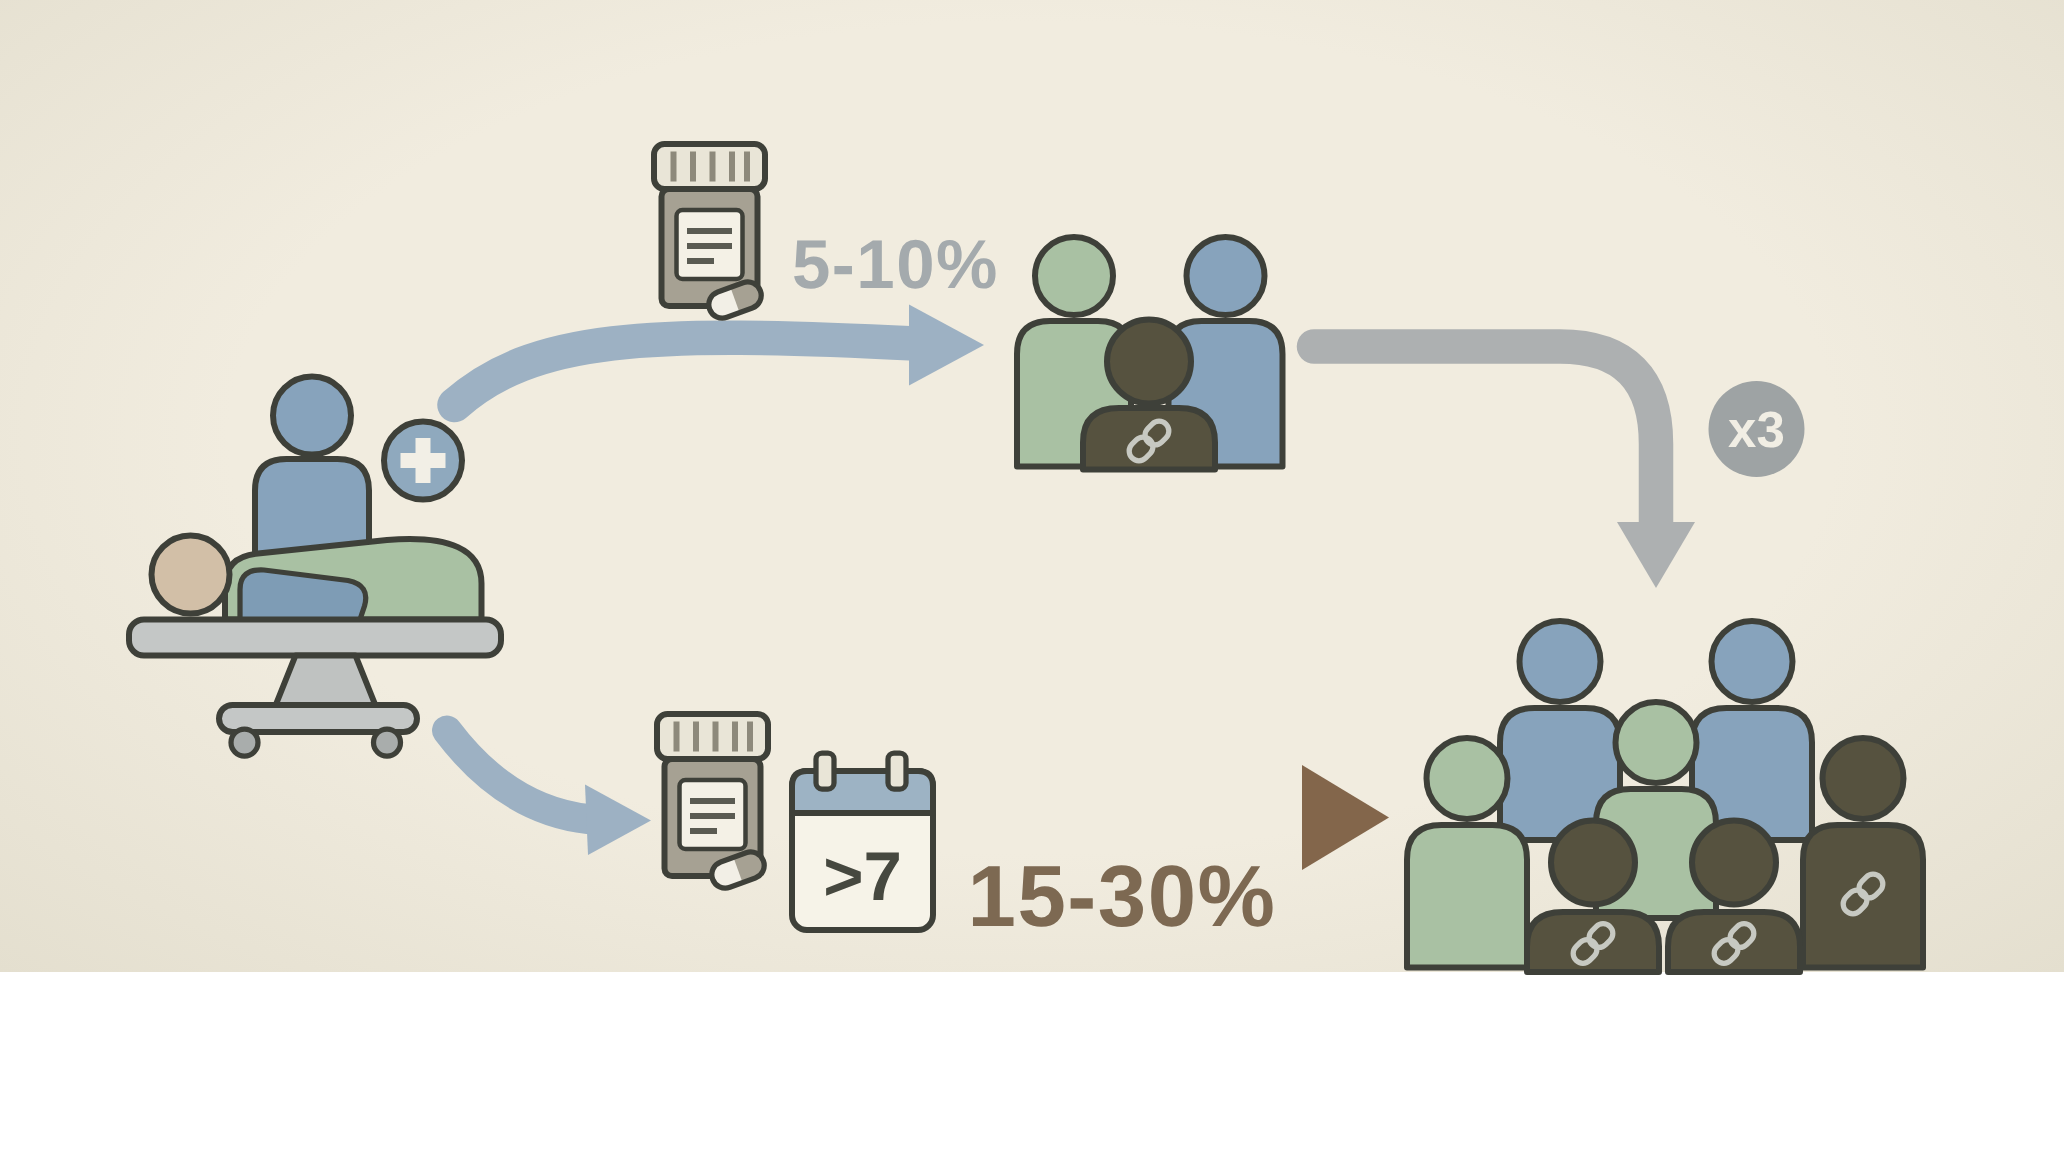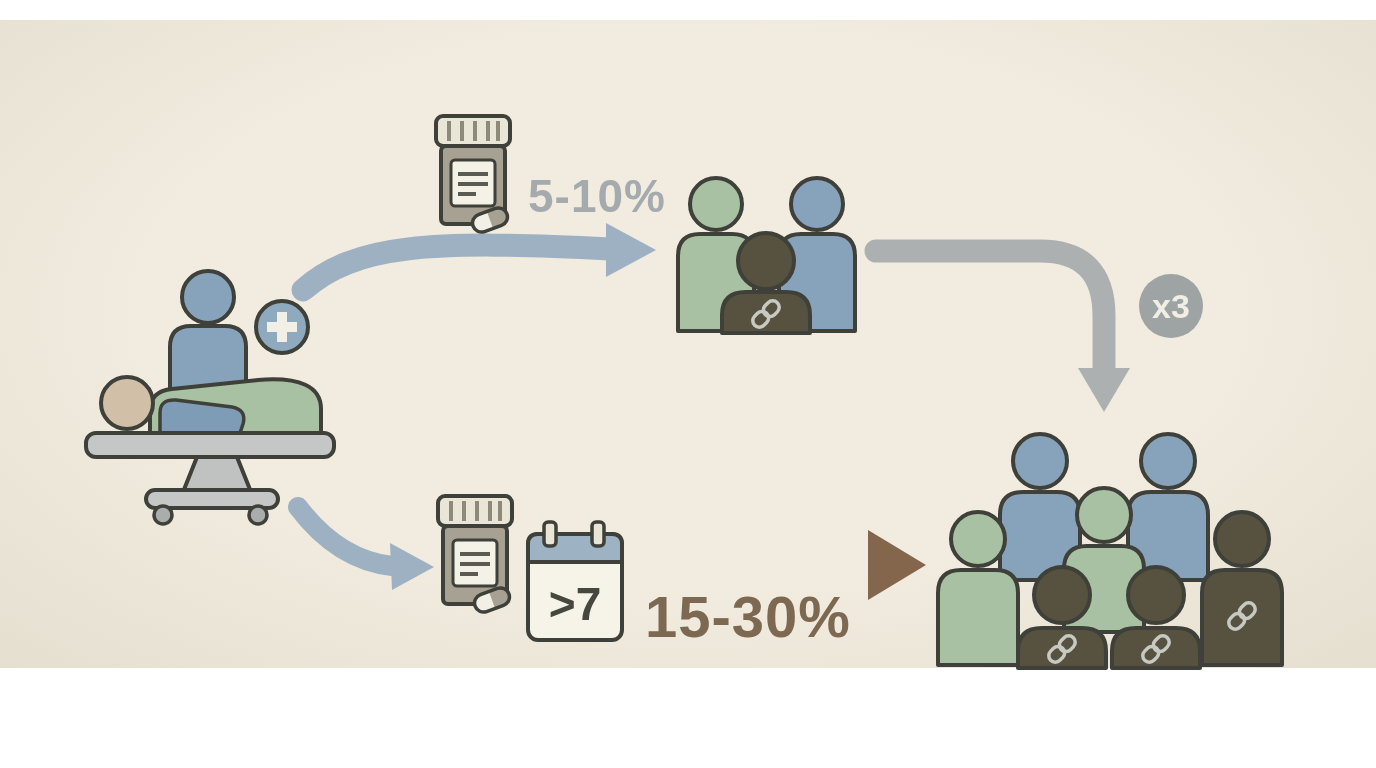--- a/index.html
+++ b/index.html
@@ -3,21 +3,20 @@
 <meta charset="utf-8">
 <style>
   html,body{margin:0;padding:0;}
   body{
     width:1376px;height:768px;overflow:hidden;
     font-family:"Liberation Sans", sans-serif;
   }
   .canvas{
     position:relative;width:1376px;height:648px;
     background:radial-gradient(ellipse at 50% 45%, #F1ECDF 55%, #E4DFCF 100%);
-    margin-top:20px;
   }
   svg{display:block;}
   .outl{stroke:#3E4039;stroke-width:4;stroke-linejoin:round;}
   .outl35{stroke:#3E4039;stroke-width:3.5;stroke-linejoin:round;}
   .fill-blue{fill:#87A3BC;}
   .fill-green{fill:#A9C1A3;}
   .fill-dark{fill:#56523F;}
   .fill-tan{fill:#D2BFA7;}
   .fill-grey{fill:#C4C7C6;}
   .arrow-blue{fill:#9DB1C3;}

